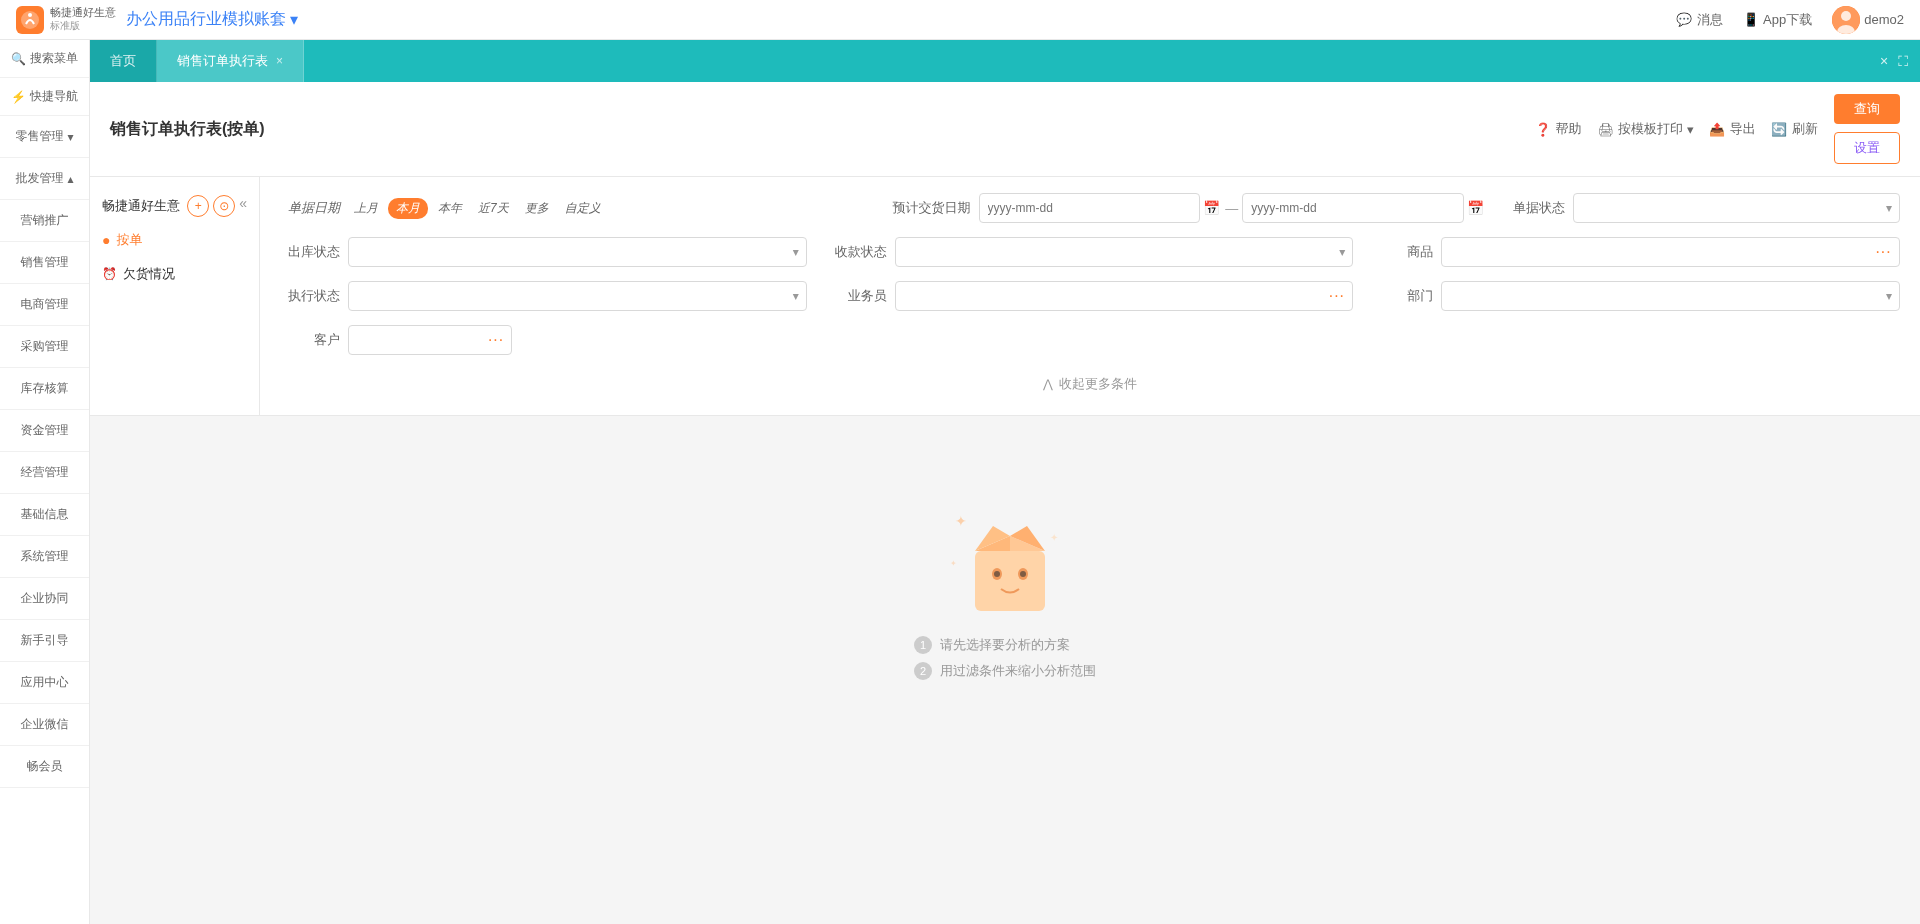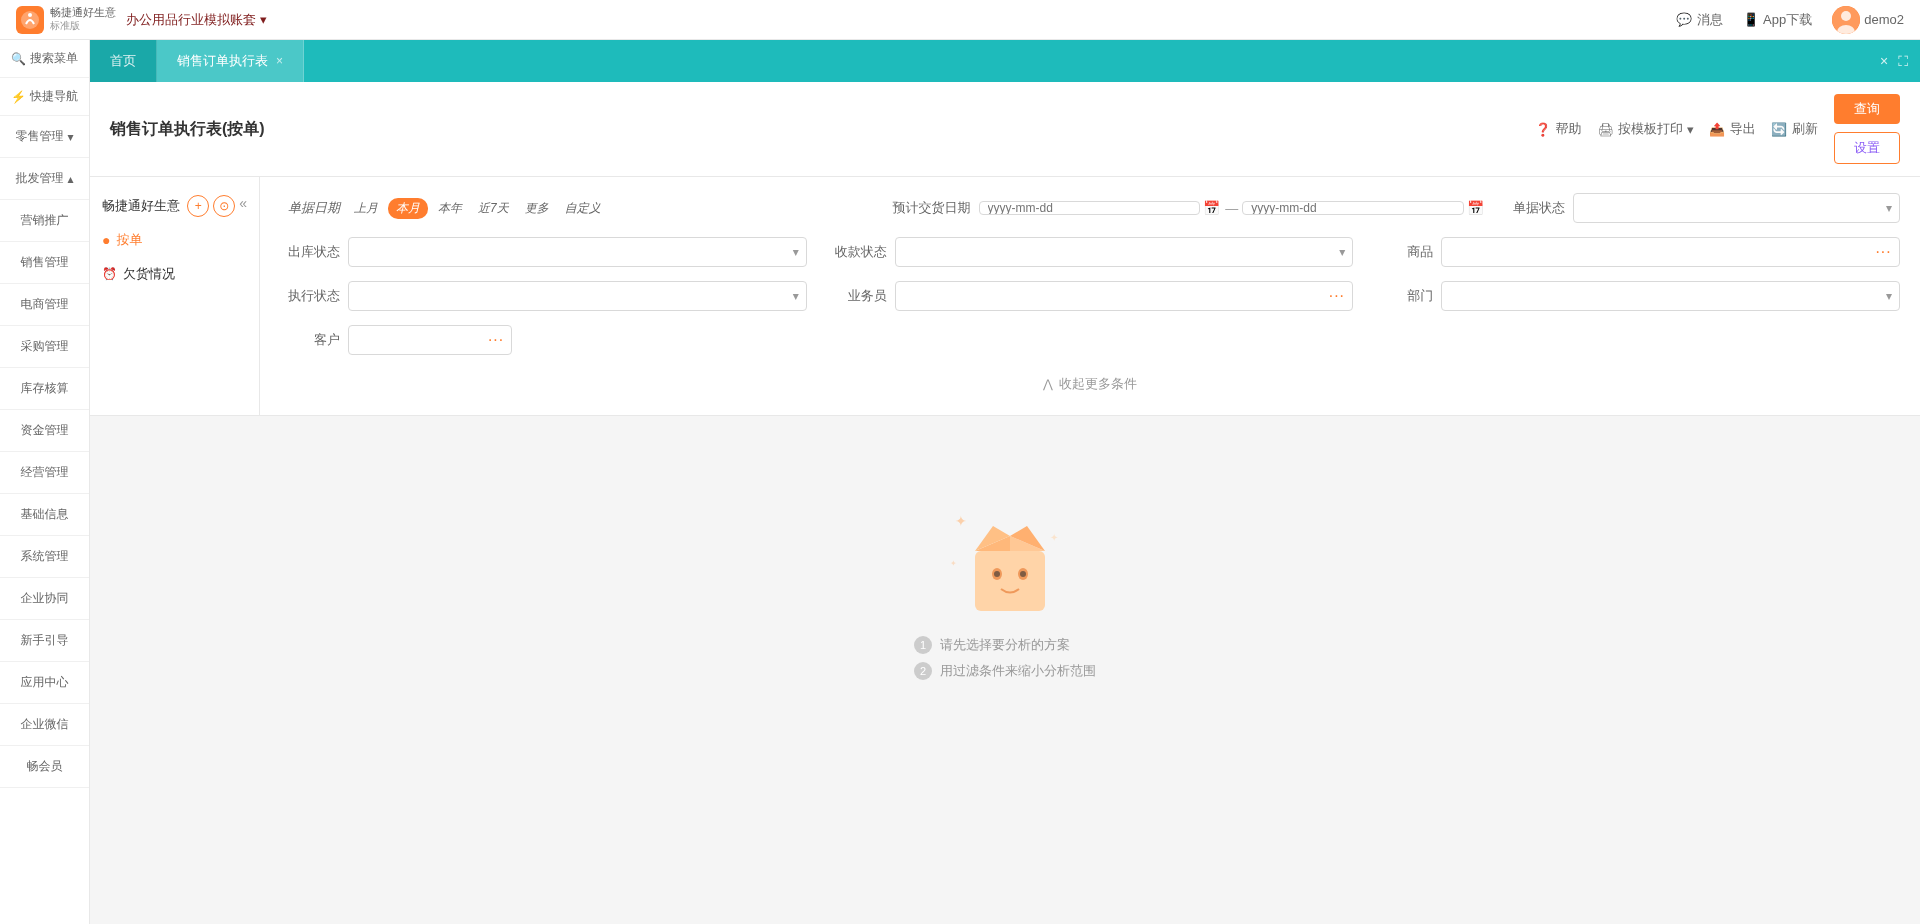--- a/index.html
+++ b/index.html
@@ -14,21 +14,21 @@
       justify-content: space-between;
       padding: 0 16px;
       border-bottom: 1px solid #e8e8e8;
       flex-shrink: 0;
     }
     .top-bar-left { display: flex; align-items: center; gap: 10px; }
     .logo-area { display: flex; align-items: flex-start; gap: 6px; }
     .logo-icon { width: 28px; height: 28px; background: #ff7d2e; border-radius: 6px; display: flex; align-items: center; justify-content: center; color: white; font-size: 12px; font-weight: bold; }
     .app-name { font-size: 11px; color: #666; line-height: 1.2; }
     .app-title { font-size: 10px; color: #999; }
-    .workspace-selector { display: flex; align-items: center; gap: 4px; color: #7f1d1d; font-size: 13px; cursor: pointer; }
+    .workspace-selector { display: flex; align-items: center; gap: 4px; color: #3b82f6; font-size: 16px; cursor: pointer; }
     .top-bar-right { display: flex; align-items: center; gap: 20px; }
     .top-bar-action { display: flex; align-items: center; gap: 4px; color: #666; font-size: 13px; cursor: pointer; }
     .user-avatar { width: 28px; height: 28px; border-radius: 50%; background: #ff7d2e; display: flex; align-items: center; justify-content: center; color: white; font-size: 12px; overflow: hidden; }
 
     
     .main-layout { display: flex; flex: 1; overflow: hidden; }
 
     
     .sidebar {
       width: 90px;
@@ -172,21 +172,21 @@
       content: '▾';
       position: absolute;
       right: 8px;
       top: 50%;
       transform: translateY(-50%);
       color: #999;
       pointer-events: none;
       font-size: 12px;
     }
     .date-range { display: flex; align-items: center; gap: 4px; flex: 1; }
-    .date-input { flex: 1; height: 14px; border: 1px solid #d9d9d9; border-radius: 4px; padding: 0 8px; font-size: 12px; color: #999; background: white; outline: none; }
+    .date-input { flex: 1; height: 30px; border: 1px solid #d9d9d9; border-radius: 4px; padding: 0 8px; font-size: 12px; color: #999; background: white; outline: none; }
     .date-icon { color: #ff7d2e; font-size: 14px; cursor: pointer; }
     .date-dash { color: #999; }
     .filter-date-tabs { display: flex; gap: 4px; align-items: center; flex-shrink: 0; }
     .date-tab { padding: 2px 6px; font-size: 12px; color: #666; cursor: pointer; border-radius: 3px; }
     .date-tab.active { background: #ff7d2e; color: white; border-radius: 10px; padding: 2px 8px; }
     .multi-select-btn { height: 30px; border: 1px solid #d9d9d9; border-radius: 4px; padding: 0 8px; font-size: 13px; display: flex; align-items: center; justify-content: space-between; cursor: pointer; color: #999; background: white; width: 100%; }
     .multi-select-dots { color: #ff7d2e; font-size: 16px; cursor: pointer; }
     .collapse-btn {
       display: flex;
       align-items: center;

